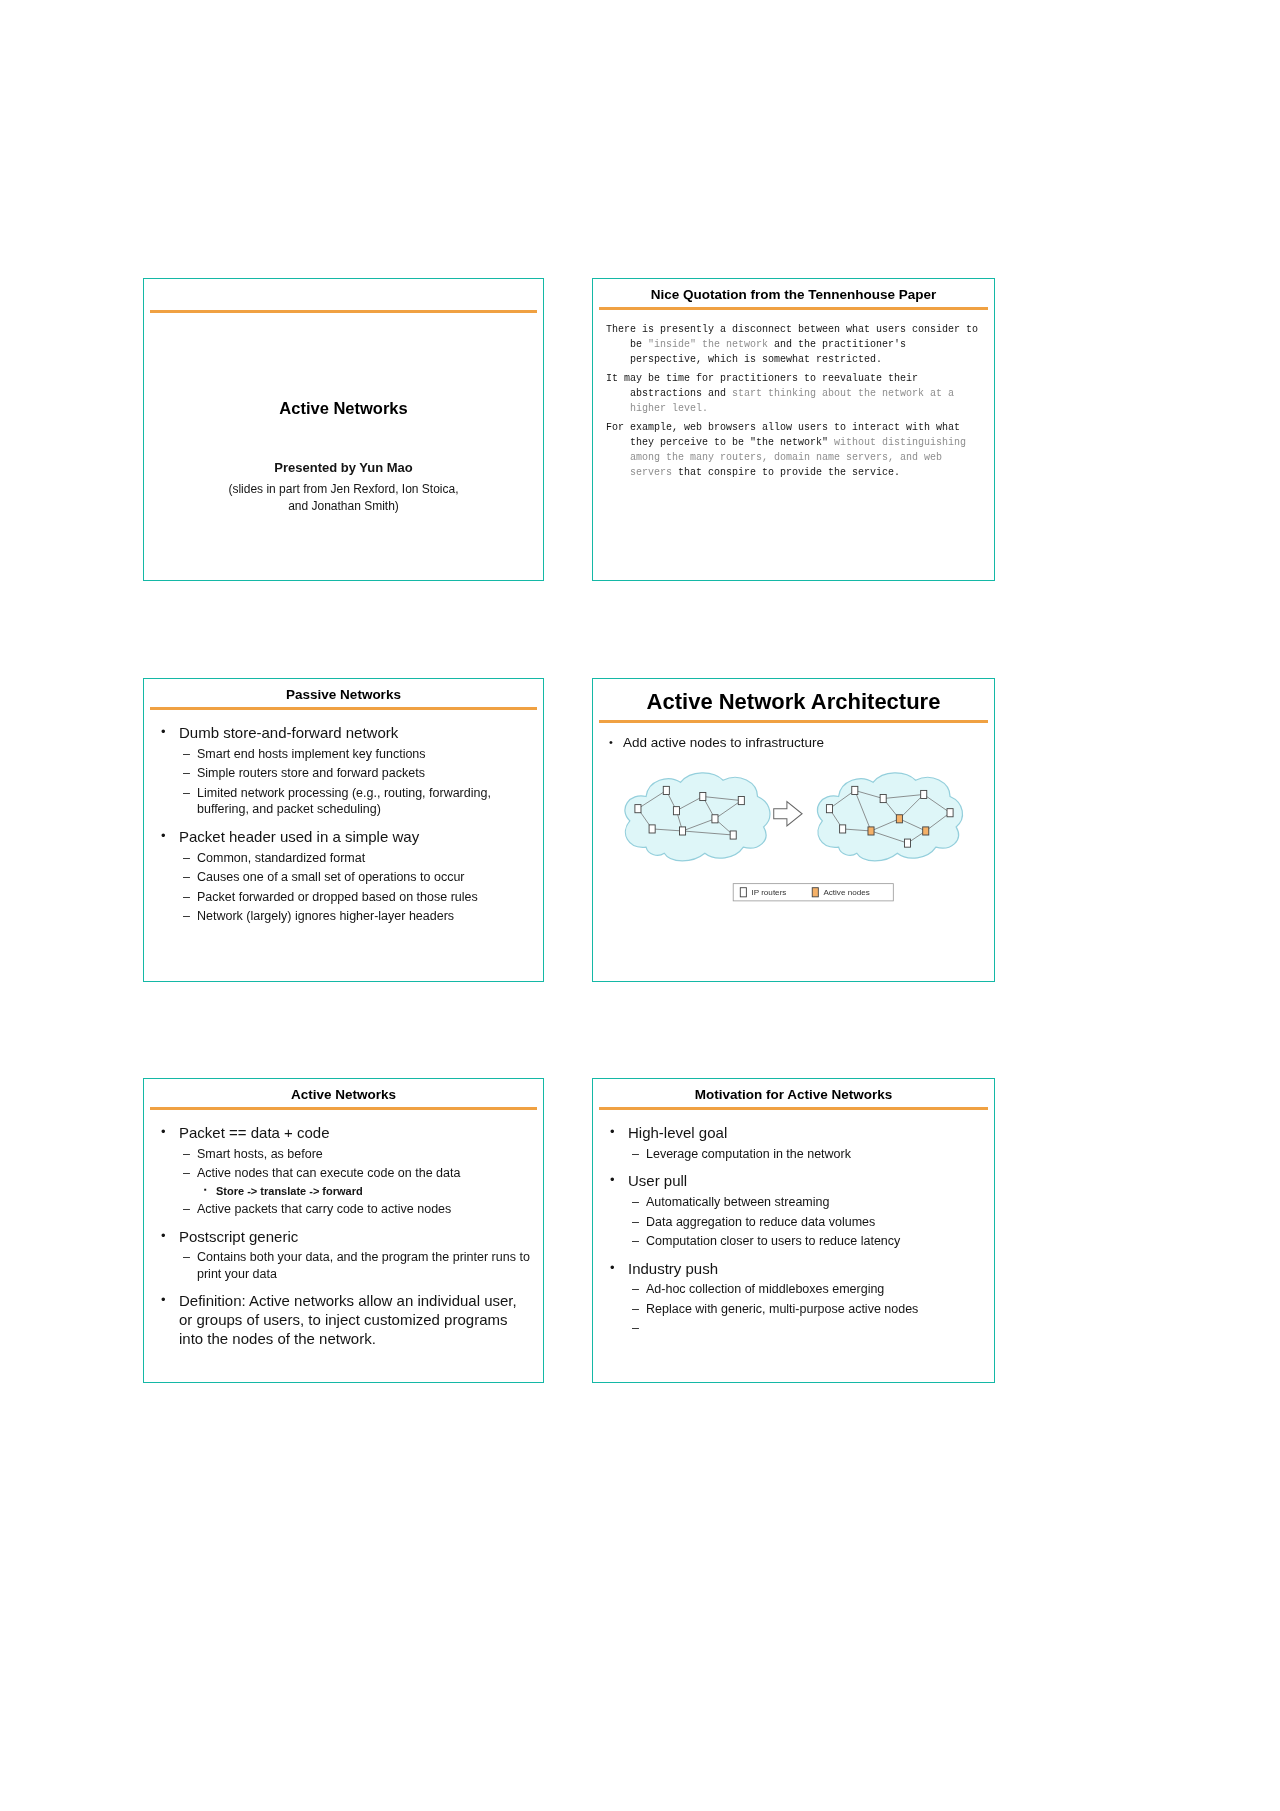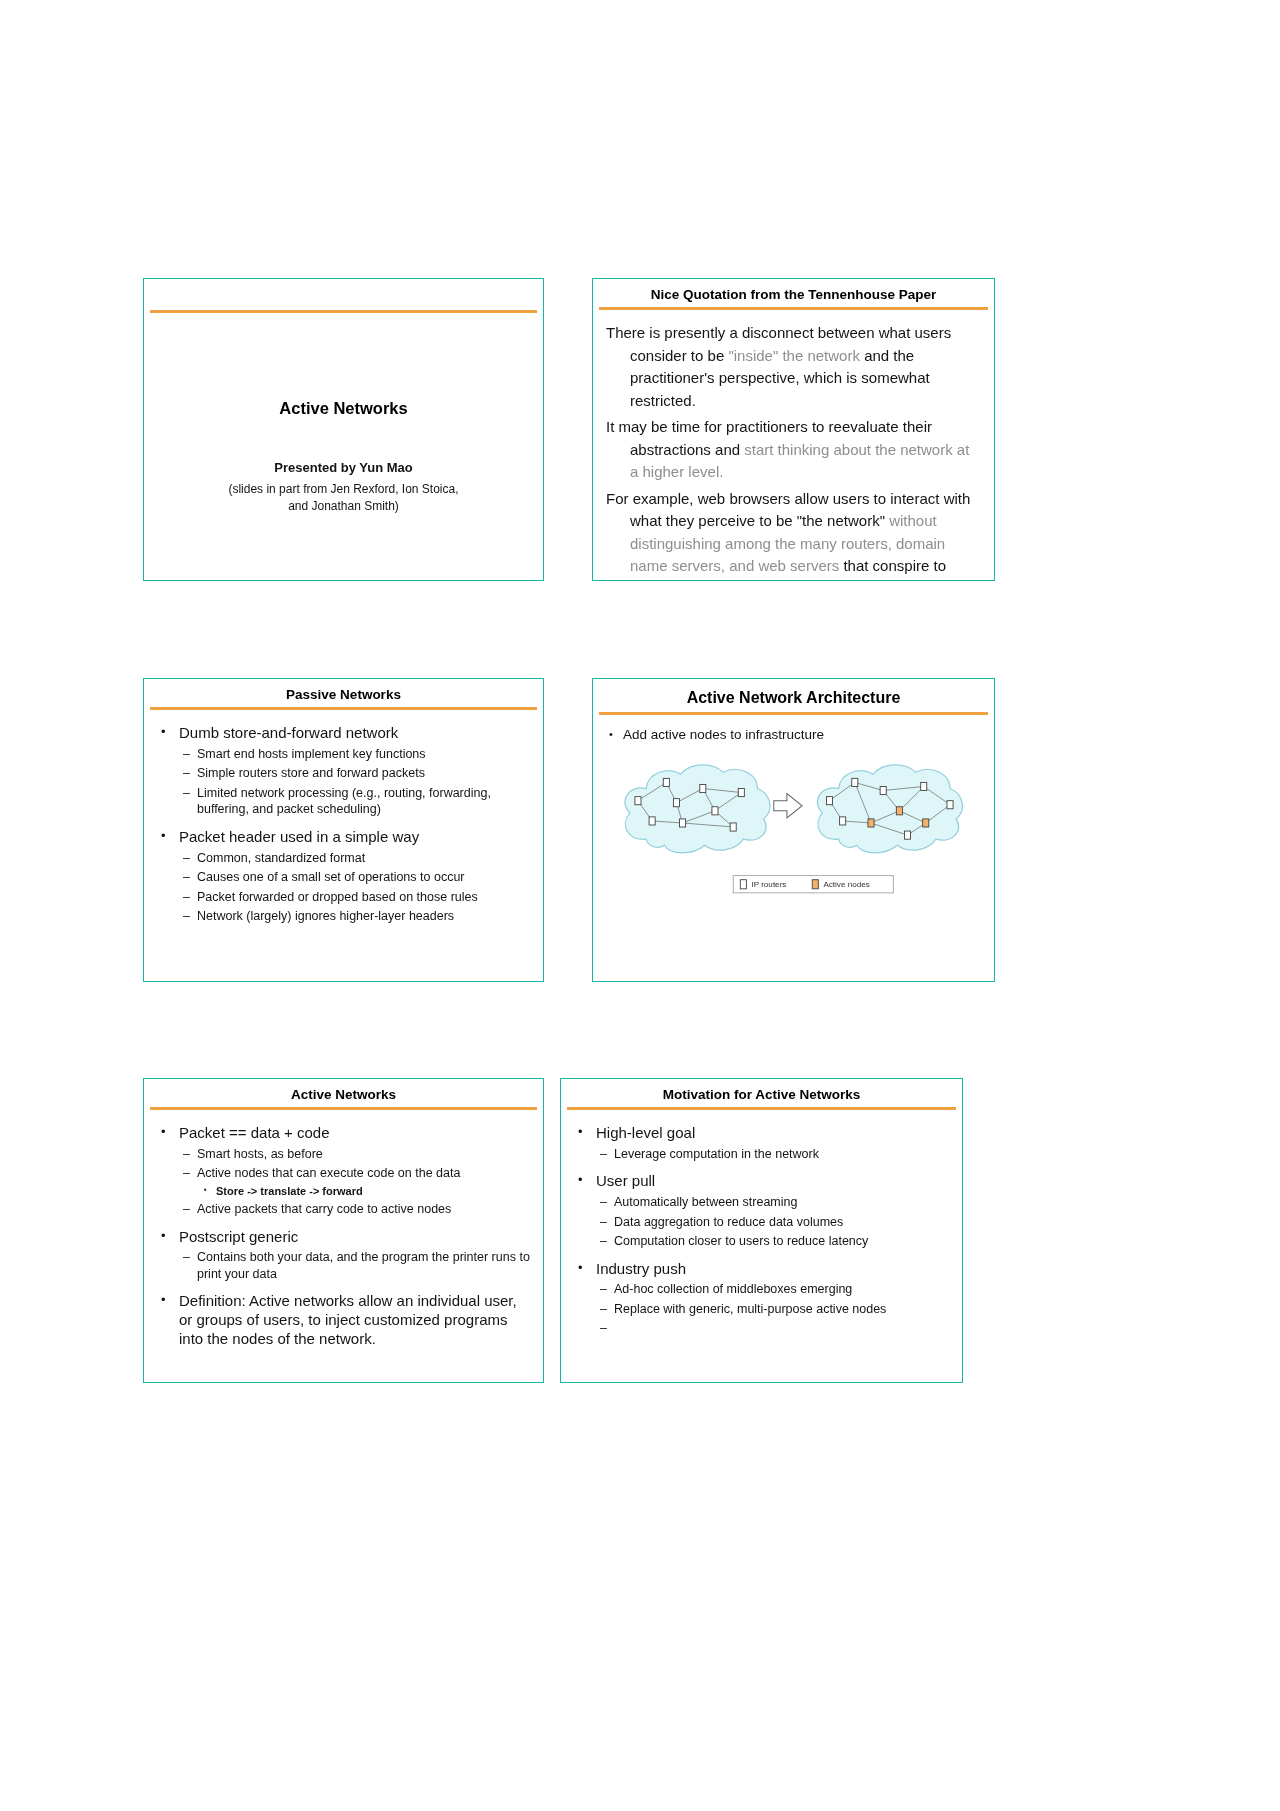--- a/index.html
+++ b/index.html
@@ -20,28 +20,28 @@
     position:absolute;
     background:#fff;
     border:1px solid #14b8a6;
     overflow:hidden;
   }
   .s1{left:143px;top:278px;width:401px;height:303px;}
   .s2{left:592px;top:278px;width:403px;height:303px;}
   .s3{left:143px;top:678px;width:401px;height:304px;}
   .s4{left:592px;top:678px;width:403px;height:304px;}
   .s5{left:143px;top:1078px;width:401px;height:305px;}
-  .s6{left:560px;top:1078px;width:403px;height:305px;}
+  .s6{left:592px;top:1078px;width:403px;height:305px;}
 
   .hdr{
     margin:0;padding:8px 10px 2px 10px;
     font-size:13.5px;font-weight:700;
     text-align:center;color:#000;
   }
-  .hdr.big{font-size:16px;padding-top:10px;}
+  .hdr.big{font-size:22px;padding-top:10px;}
   .rule{
     height:3px;background:var(--accent);
     margin:3px 6px 0 6px;
   }
   .rule.top-rule{margin-top:31px;}
 
   
   .title{
     margin:86px 0 0 0;
     font-size:16.5px;font-weight:700;
@@ -52,22 +52,22 @@
     font-size:13px;text-align:center;font-weight:bold;
   }
   .credits{
     margin:6px auto 0 auto;max-width:252px;
     font-size:12px;text-align:center;line-height:1.45;
   }
 
   
   .quote-body{
     padding:12px 13px 0 13px;
-    font-family:Liberation Sans, sans-serif;
-    font-size:15px;line-height:1.5;
+    font-family:Liberation Mono, monospace;
+    font-size:10px;line-height:1.5;
   }
   .quote-par{
     margin:0 0 4px 0;
     padding-left:24px;text-indent:-24px;
   }
   .muted{color:var(--muted);}
 
   
   .bullets{padding:14px 10px 0 8px;}
   .bullet{position:relative;color:var(--ink);}

